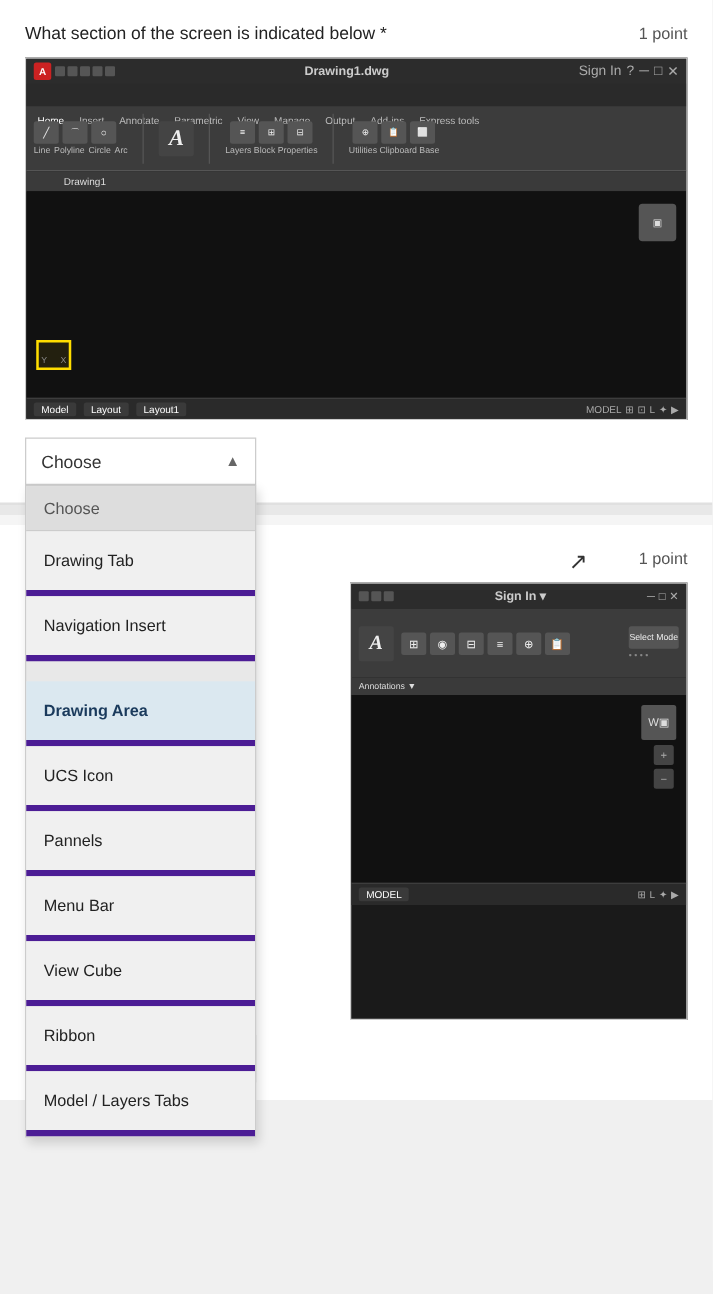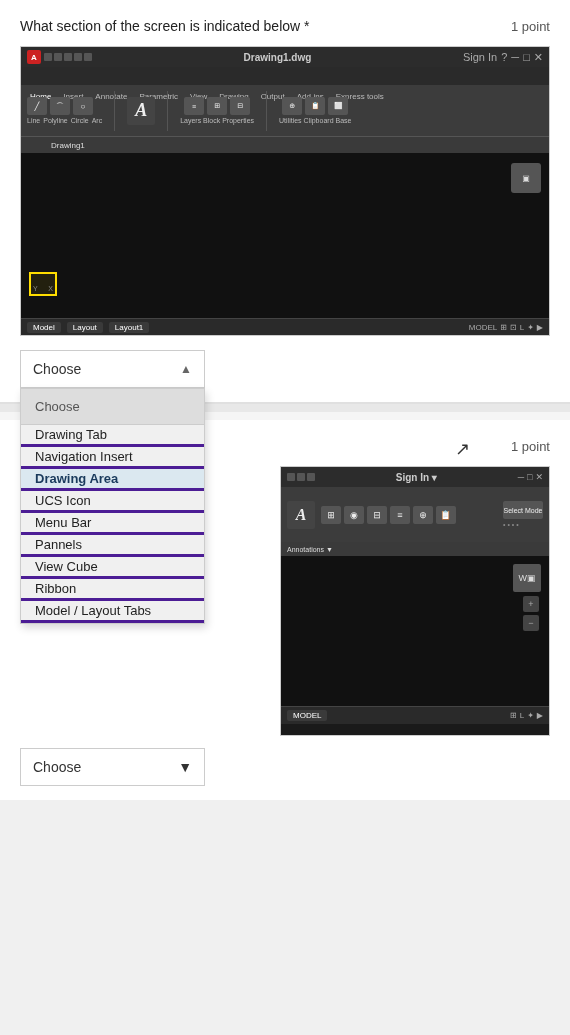--- a/index.html
+++ b/index.html
@@ -258,32 +258,33 @@
 
     .dropdown-header {
       padding: 10px 14px;
       font-size: 13px;
       color: #555;
       background: #ddd;
       border-bottom: 1px solid #ccc;
     }
 
     .dropdown-item {
-      padding: 2px 14px;
+      padding: 16px 14px;
       font-size: 13px;
       color: #222;
       cursor: pointer;
-      border-bottom: 3px solid #4c1d95;
+      border-bottom: 5px solid #4c1d95;
       background: #f0f0f0;
     }
 
     .dropdown-item.highlighted {
       background: #dbe8f0;
       font-weight: bold;
       color: #1a3a5c;
+      margin-top: 16px;
     }
 
     
     .question-section-2 {
       background: #fff;
       padding: 18px 20px 14px 20px;
       margin-top: 8px;
       position: relative;
     }
 
@@ -294,21 +295,21 @@
       color: #333;
       font-size: 18px;
     }
 
     
     .autocad-screenshot-2 {
       width: 270px;
       margin-left: auto;
       border: 1px solid #ccc;
       background: #1a1a1a;
-      height: 270px;
+      height: 350px;
       position: relative;
       overflow: hidden;
     }
 
     .choose-bottom {
       display: flex;
       align-items: center;
       justify-content: space-between;
       width: 185px;
       height: 38px;
@@ -355,21 +356,21 @@
         </div>
       </div>
 
       <div class="autocad-ribbon">
         <div class="ribbon-tabs">
           <span class="ribbon-tab active">Home</span>
           <span class="ribbon-tab">Insert</span>
           <span class="ribbon-tab">Annotate</span>
           <span class="ribbon-tab">Parametric</span>
           <span class="ribbon-tab">View</span>
-          <span class="ribbon-tab">Drawing</span>
+          <span class="ribbon-tab">Manage</span>
           <span class="ribbon-tab">Output</span>
           <span class="ribbon-tab">Add-ins</span>
           <span class="ribbon-tab">Express tools</span>
         </div>
         <div class="ribbon-tools">
           <div class="ribbon-tool-group">
             <div style="display:flex; flex-direction:column; gap:2px;">
               <div style="display:flex; gap:3px;">
                 <div class="ribbon-tool-icon" style="font-size:8px;">╱</div>
                 <div class="ribbon-tool-icon" style="font-size:8px;">⌒</div>
@@ -445,25 +446,25 @@
       <div class="choose-button">
         <span>Choose</span>
         <span class="choose-arrow">▲</span>
       </div>
       <div class="dropdown-open">
         <div class="dropdown-header">Choose</div>
         <div class="dropdown-item">Drawing Tab</div>
         <div class="dropdown-item">Navigation Insert</div>
         <div class="dropdown-item highlighted">Drawing Area</div>
         <div class="dropdown-item">UCS Icon</div>
+        <div class="dropdown-item">Pannels</div>
         <div class="dropdown-item">Menu Bar</div>
-        <div class="dropdown-item">Pannels</div>
         <div class="dropdown-item">View Cube</div>
         <div class="dropdown-item">Ribbon</div>
-        <div class="dropdown-item">Model / Layout Tabs</div>
+        <div class="dropdown-item">Model / Layers Tabs</div>
       </div>
     </div>
   </div>
 
   <div style="height: 8px; background:#e8e8e8;"></div>
 
   <div class="question-section-2">
     <div class="question-header">
       <span class="question-text">indicated below *</span>
       <span class="question-points">1 point</span>

